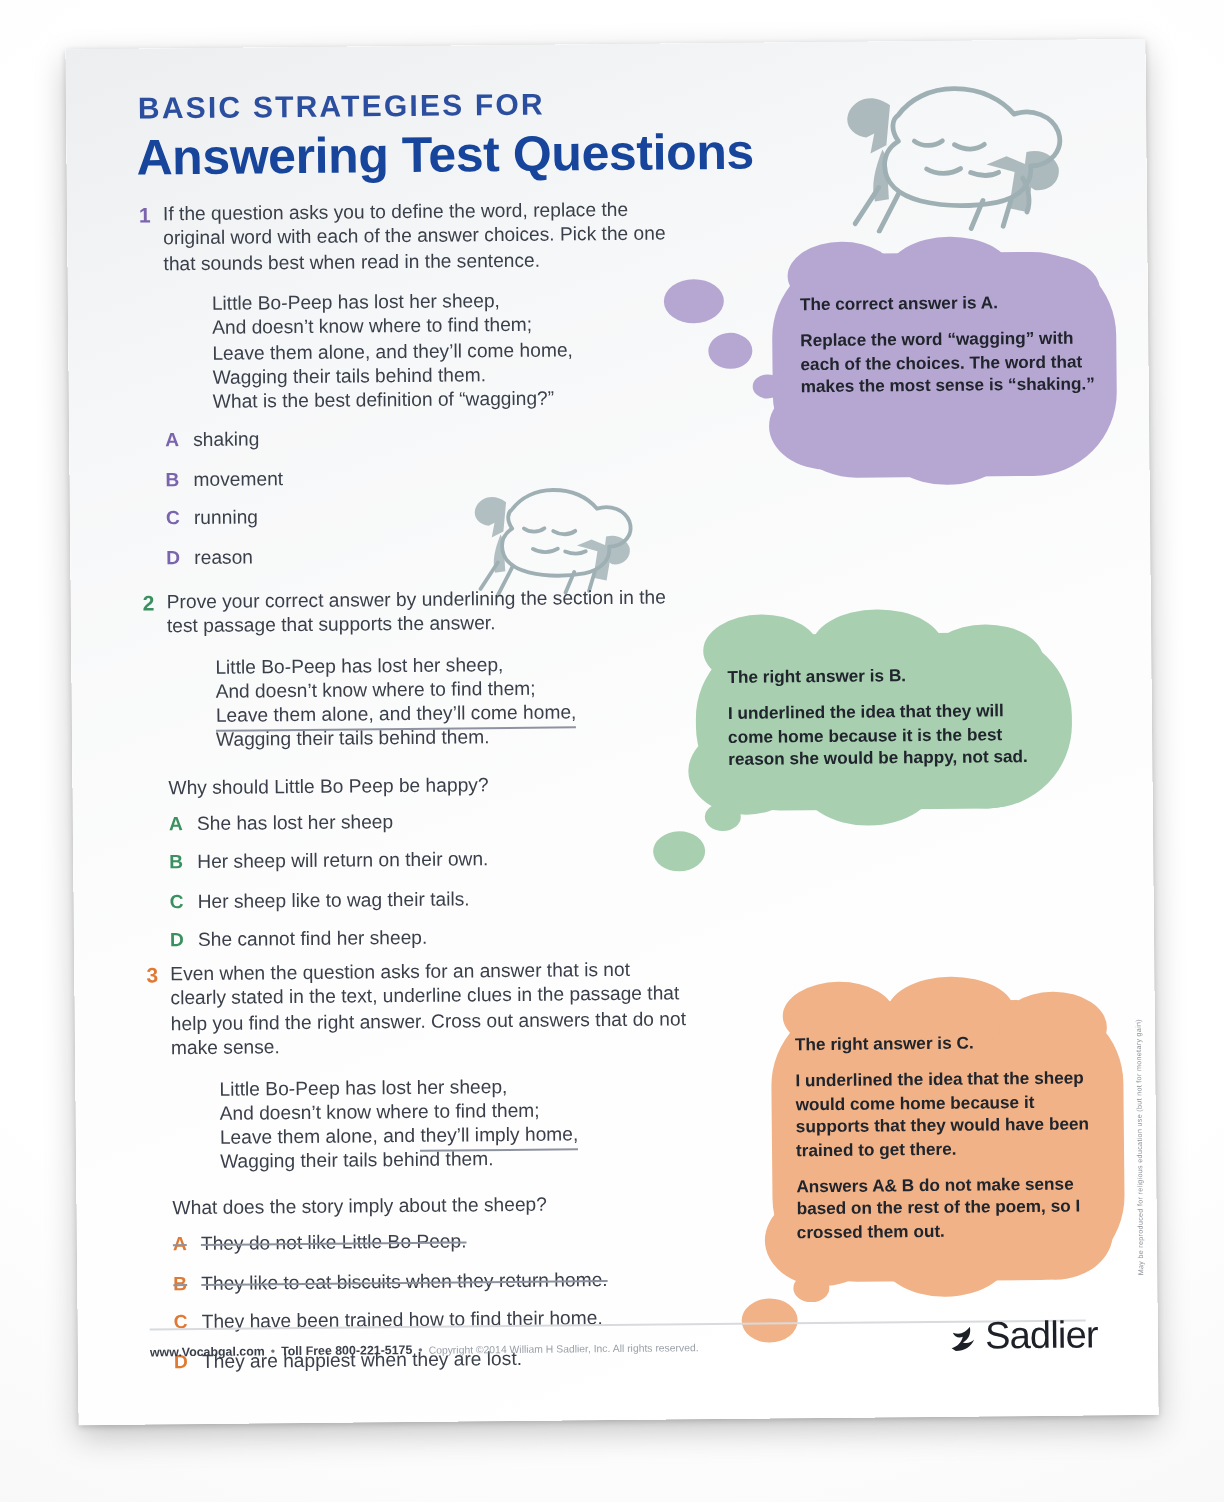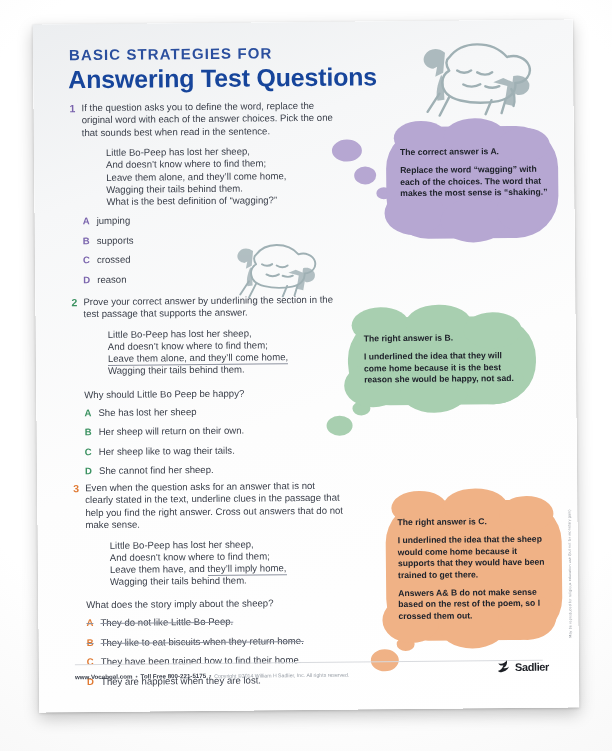--- a/index.html
+++ b/index.html
@@ -66,21 +66,21 @@
   
   .sheep{position:absolute;}
 
   
   .rule{position:absolute;left:36px;top:640px;width:468px;height:1px;background:#d8dade;}
   .foot{position:absolute;left:36px;top:649px;font-size:6.2px;color:#3a3f4a;white-space:nowrap;}
   .foot b{font-weight:bold;}
   .foot .dot{color:#6d7178;margin:0 3px;}
   .foot .cp{color:#9aa0a8;font-size:5.2px;}
   .logo{position:absolute;right:30px;top:638px;display:flex;align-items:center;gap:3px;}
-  .logo .word{font-size:11px;font-weight:bold;color:#1d2026;letter-spacing:-.4px;}
+  .logo .word{font-size:19px;font-weight:normal;color:#1d2026;letter-spacing:-.4px;}
 
   
   .sidecredit{
     position:absolute;right:6px;top:490px;
     font-size:3.6px;color:#8b9097;
     writing-mode:vertical-rl;transform:rotate(180deg);
     letter-spacing:.15px;white-space:nowrap;
   }
 </style>
 </head>
@@ -116,29 +116,29 @@
         <div class="poem">
           <div>Little Bo-Peep has lost her sheep,</div>
           <div>And doesn’t know where to find them;</div>
           <div>Leave them alone, and they’ll come home,</div>
           <div>Wagging their tails behind them.</div>
           <div>What is the best definition of “wagging?”</div>
         </div>
         <div class="choices">
           <div class="choice p">
             <span class="ltr">A</span>
-            <span class="txt">jumping</span>
+            <span class="txt">shaking</span>
           </div>
           <div class="choice p">
             <span class="ltr">B</span>
-            <span class="txt">supports</span>
+            <span class="txt">movement</span>
           </div>
           <div class="choice p">
             <span class="ltr">C</span>
-            <span class="txt">crossed</span>
+            <span class="txt">running</span>
           </div>
           <div class="choice p">
             <span class="ltr">D</span>
             <span class="txt">reason</span>
           </div>
         </div>
       </div>
 
       <svg class="sheep" style="left:180px;top:210px;" width="110" height="68" viewBox="0 0 150 86">
         <g fill="#9fb0b4" opacity=".8">
@@ -216,21 +216,21 @@
           <p>I underlined the idea that they will come home because it is the best reason she would be happy, not sad.</p>
         </div>
       </div>
 
       <div class="qblock" style="left:36px;top:458px;">
         <div class="qnum orange">3</div>
         <div class="qtext">Even when the question asks for an answer that is not clearly stated in the text, underline clues in the passage that help you find the right answer. Cross out answers that do not make sense.</div>
         <div class="poem">
           <div>Little Bo-Peep has lost her sheep,</div>
           <div>And doesn’t know where to find them;</div>
-          <div><span>Leave them have, and </span><span class="u">they’ll imply home,</span></div>
+          <div><span>Leave them alone, and </span><span class="u">they’ll imply home,</span></div>
           <div>Wagging their tails behind them.</div>
         </div>
         <div class="prompt">What does the story imply about the sheep?</div>
         <div class="choices">
           <div class="choice o struck">
             <span class="ltr">A</span>
             <span class="txt">They do not like Little Bo Peep.</span>
           </div>
           <div class="choice o struck">
             <span class="ltr">B</span>

